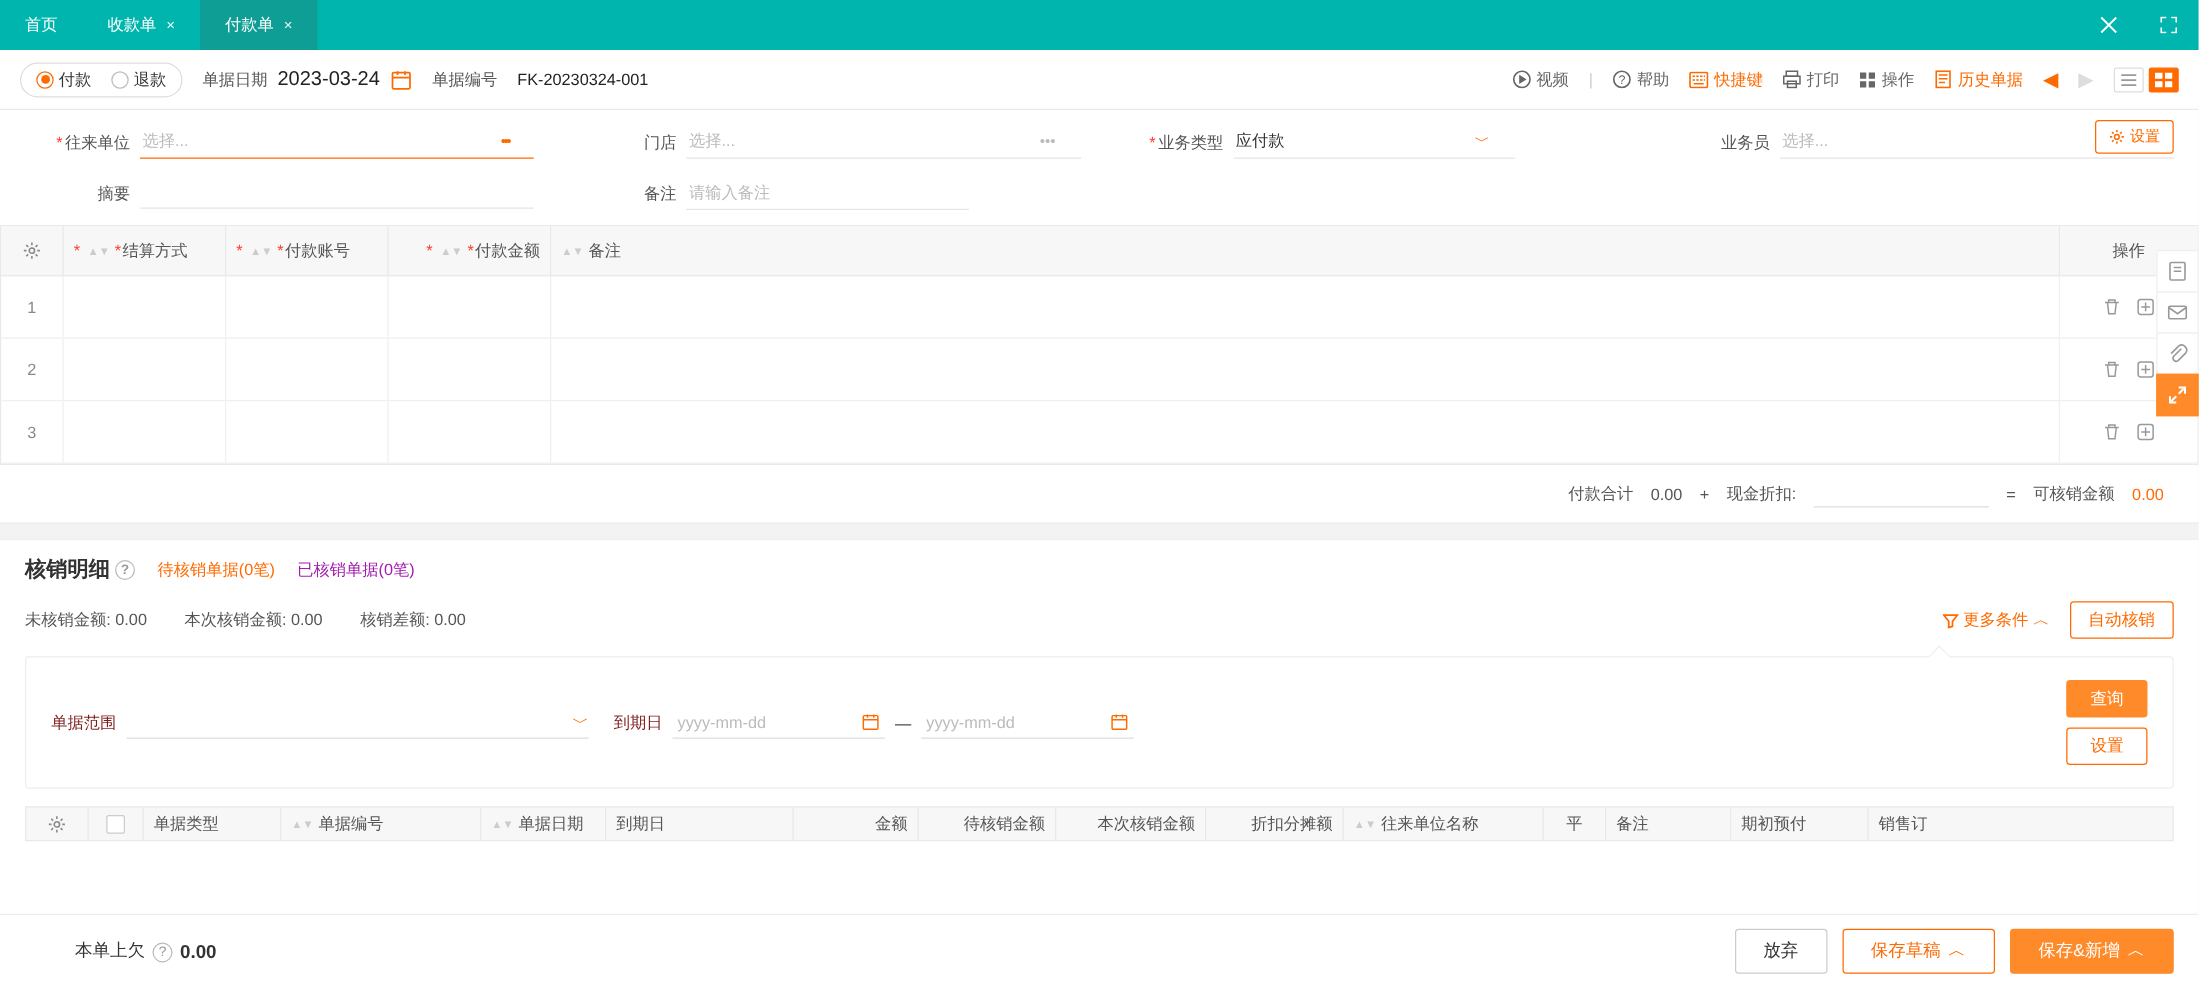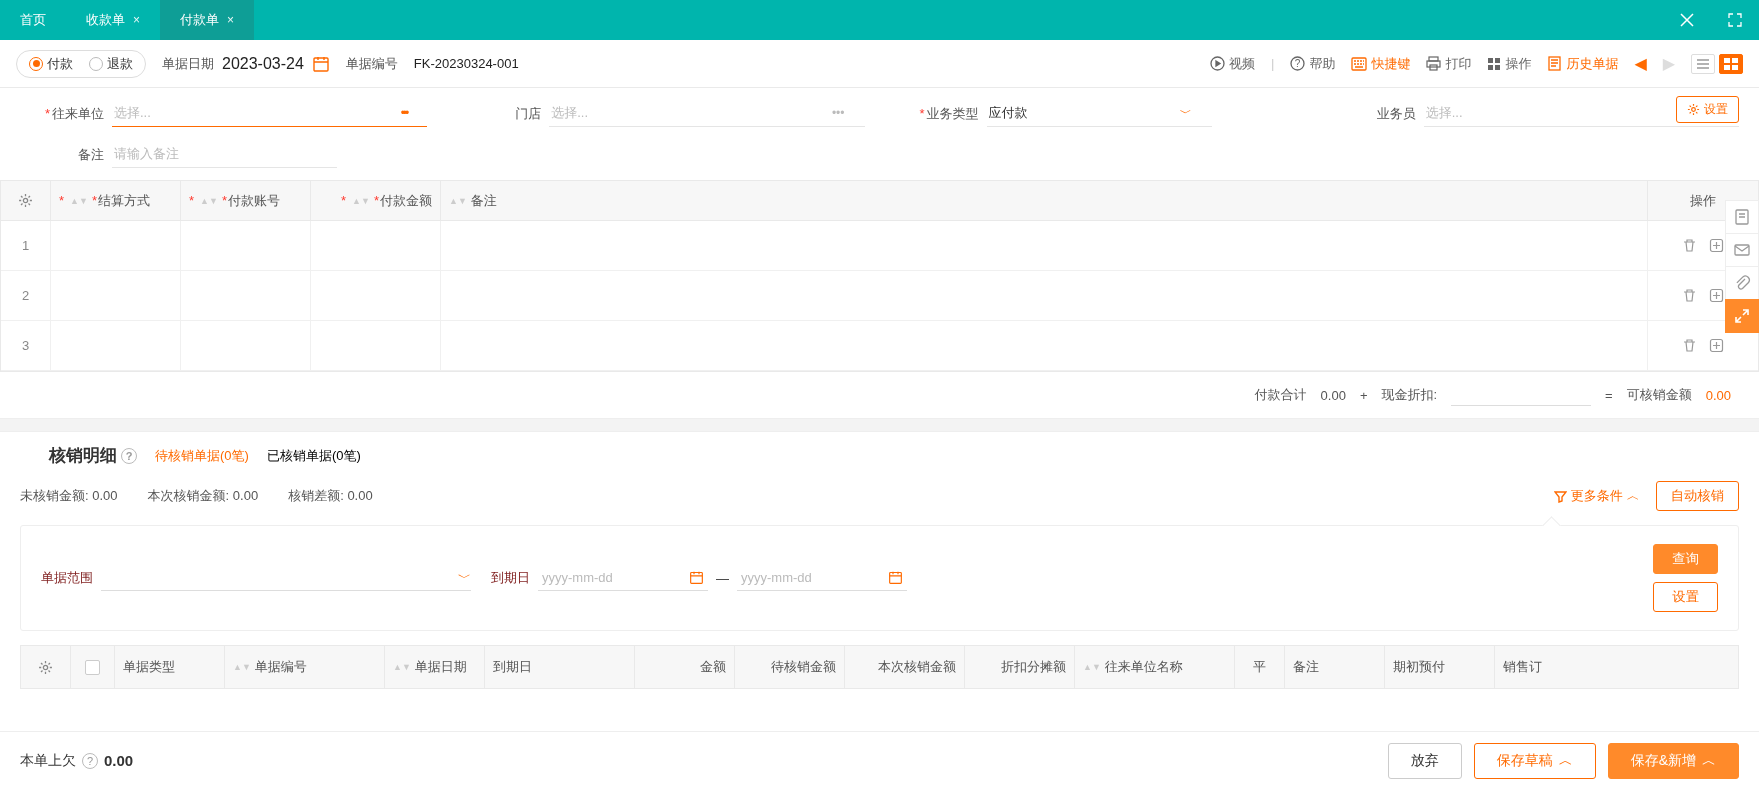--- a/index.html
+++ b/index.html
@@ -68,43 +68,43 @@
 
 .totals { display: flex; justify-content: flex-end; align-items: center; gap: 14px; padding: 12px 28px; color: #555; }
 .totals .amt { color: #ff6a00; font-weight: 500; }
 .disc-input { border: none; border-bottom: 1px solid #ddd; width: 140px; height: 22px; }
 
 .section-gap { height: 14px; background: #f3f3f3; border-top: 1px solid #eee; border-bottom: 1px solid #eee; }
 
 
 .detail { padding: 12px 20px; }
 .detail-head { display: flex; align-items: center; gap: 18px; }
-.detail-title { font-size: 17px; font-weight: 600; display: flex; align-items: center; gap: 4px; margin-left: 29px; }
+.detail-title { font-size: 17px; font-weight: 600; display: flex; align-items: center; gap: 4px; }
 .help-q { width: 16px; height: 16px; border: 1px solid #bbb; border-radius: 50%; display: inline-flex; align-items: center; justify-content: center; font-size: 11px; color: #999; }
-.tab-link { cursor: pointer; color: #000000; }
+.tab-link { cursor: pointer; color: #a21caf; }
 .tab-link.active { color: #ff6a00; }
 
 .summary-row { display: flex; gap: 30px; padding: 14px 0 4px; color: #555; align-items: center; }
 .summary-right { margin-left: auto; display: flex; align-items: center; gap: 16px; }
 .more-cond { color: #ff6a00; cursor: pointer; display: flex; align-items: center; gap: 4px; }
 .auto-btn { border: 1px solid #ff6a00; color: #ff6a00; background: #fff; border-radius: 3px; padding: 5px 14px; cursor: pointer; }
 
 .filter-panel { border: 1px solid #eee; border-radius: 3px; padding: 18px 20px; margin-top: 10px; display: flex; align-items: center; gap: 20px; position: relative; }
 .filter-panel::before { content: ""; position: absolute; top: -7px; right: 180px; width: 12px; height: 12px; border-left: 1px solid #eee; border-top: 1px solid #eee; background: #fff; transform: rotate(45deg); }
 .fp-field { display: flex; align-items: center; gap: 8px; }
 .fp-field label { color: #7f1d1d; }
 .fp-sel { width: 370px; border: none; border-bottom: 1px solid #ddd; height: 26px; display: flex; align-items: center; justify-content: flex-end; color: #ff6a00; }
 .date-in { width: 170px; border: none; border-bottom: 1px solid #ddd; height: 26px; display: flex; align-items: center; justify-content: space-between; color: #bbb; padding: 0 4px; }
 .fp-actions { margin-left: auto; display: flex; flex-direction: column; gap: 8px; }
 .btn-primary { background: #ff8a2a; color: #fff; border: 1px solid #ff8a2a; border-radius: 3px; padding: 5px 2px; cursor: pointer; }
 .btn-outline { background: #fff; color: #ff6a00; border: 1px solid #ff6a00; border-radius: 3px; padding: 5px 18px; cursor: pointer; }
 
 
 .detail-table { margin-top: 14px; }
-.dt-head { display: flex; background: #f7f7f7; border: 1px solid #e9e9e9; height: 44px; align-items: stretch; overflow: hidden; }
+.dt-head { display: flex; background: #f7f7f7; border: 1px solid #e9e9e9; height: 28px; align-items: stretch; overflow: hidden; }
 .dt-h { border-right: 1px solid #e9e9e9; display: flex; align-items: center; padding: 0 8px; color: #555; gap: 4px; white-space: nowrap; font-weight:500; }
 .dt-h .sort { color: #ccc; font-size: 9px; display: flex; flex-direction: column; line-height: 6px; }
 .w-gear { width: 50px; justify-content: center; }
 .w-chk { width: 44px; justify-content: center; }
 .w-type { width: 110px; }
 .w-no { width: 160px; }
 .w-date { width: 100px; }
 .w-due { width: 150px; }
 .w-amt { width: 100px; justify-content: flex-end; }
 .w-pend { width: 110px; justify-content: flex-end; }
@@ -113,21 +113,21 @@
 .w-party { width: 160px; }
 .w-ping { width: 50px; justify-content: center; }
 .w-po { width: 210px; }
 .w-remark { width: 100px; }
 .w-pre { width: 110px; }
 .w-so { flex:1; min-width: 60px; }
 .chk-box { width: 15px; height: 15px; border: 1px solid #ccc; border-radius: 2px; background: #fff; }
 
 
 .footer { position: absolute; bottom: 0; left: 0; right: 0; height: 58px; border-top: 1px solid #eee; background: #fff; display: flex; align-items: center; padding: 0 20px; }
-.foot-left { display: flex; align-items: center; gap: 6px; font-size: 14px; }
+.foot-left { display: flex; align-items: flex-end; gap: 6px; font-size: 14px; margin-left: 40px; }
 .foot-left b { font-size: 15px; }
 .foot-actions { margin-left: auto; display: flex; gap: 12px; }
 .btn-plain { border: 1px solid #ccc; background: #fff; color: #333; border-radius: 3px; padding: 8px 22px; cursor: pointer; font-size: 14px; }
 .btn-draft { border: 1px solid #ff6a00; background: #fff; color: #ff6a00; border-radius: 3px; padding: 8px 22px; cursor: pointer; font-size: 14px; display: flex; align-items: center; gap: 6px; }
 .btn-save { border: 1px solid #ff8a2a; background: #ff8a2a; color: #fff; border-radius: 3px; padding: 8px 22px; cursor: pointer; font-size: 14px; display: flex; align-items: center; gap: 6px; }
 
 
 .side-rail { position: absolute; right: 0; top: 200px; width: 34px; display: flex; flex-direction: column; }
 .side-btn { width: 34px; height: 34px; border: 1px solid #eee; background: #fff; display: flex; align-items: center; justify-content: center; color: #999; cursor: pointer; margin-bottom: -1px; }
 .side-btn.active { background: #ff8a2a; color: #fff; border-color: #ff8a2a; }
@@ -282,20 +282,24 @@
             <span class="sel-caret" style="color:#ff6a00;letter-spacing:normal">﹀</span>
           </div>
     </div>
     <div class="field">
       <label>业务员</label>
       <div class="sel-input plain">
             <span>选择...</span>
             <span class="sel-caret">•••</span>
           </div>
     </div>
+    <div class="field">
+      <label>摘要</label>
+      <div class="sel-input plain"></div>
+    </div>
     <div class="field" style="padding-right:90px">
       <label>备注</label>
       <div class="sel-input plain">
             <span>请输入备注</span>
           </div>
     </div>
     <button class="settings-btn">
           <svg width="13" height="13" viewBox="0 0 14 14" fill="none" stroke="#ff6a00" stroke-width="1.3">
             <circle cx="7" cy="7" r="2"></circle>
             <path d="M7 1v2M7 11v2M1 7h2M11 7h2M2.8 2.8l1.4 1.4M9.8 9.8l1.4 1.4M11.2 2.8L9.8 4.2M4.2 9.8l-1.4 1.4"></path>

